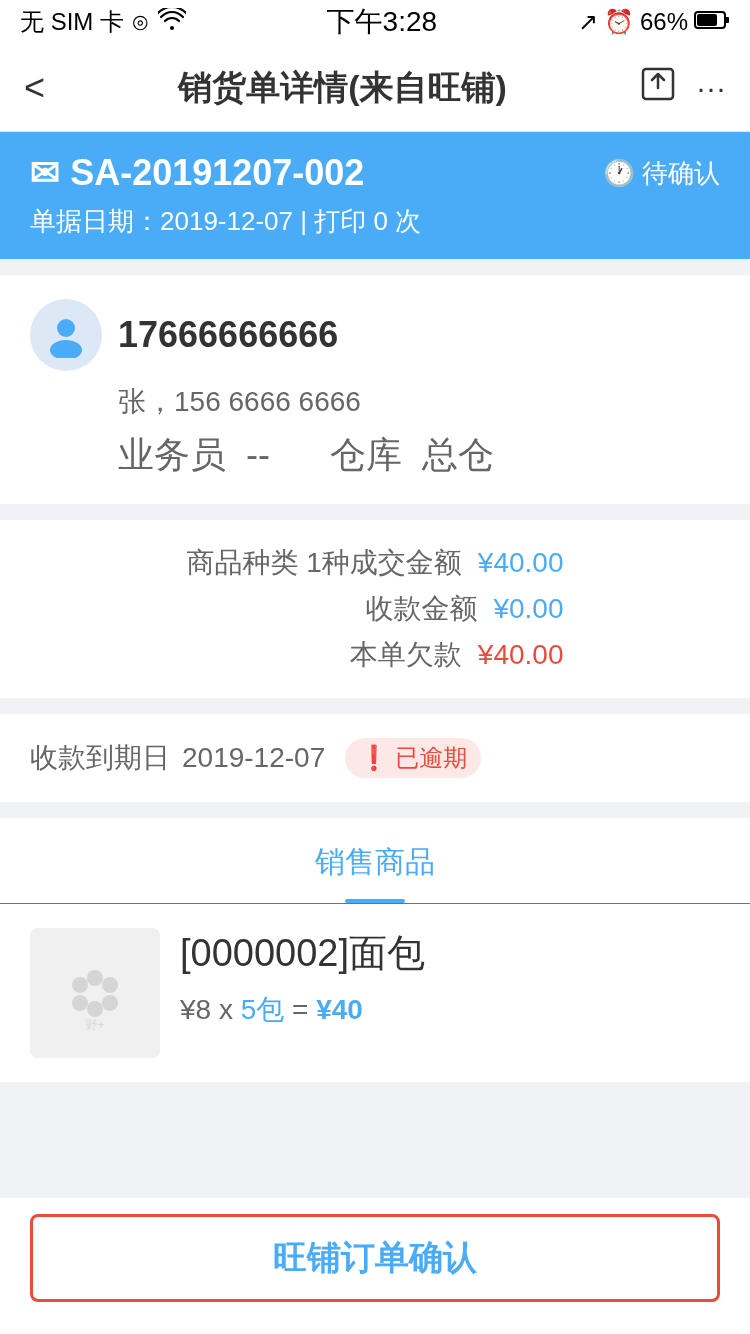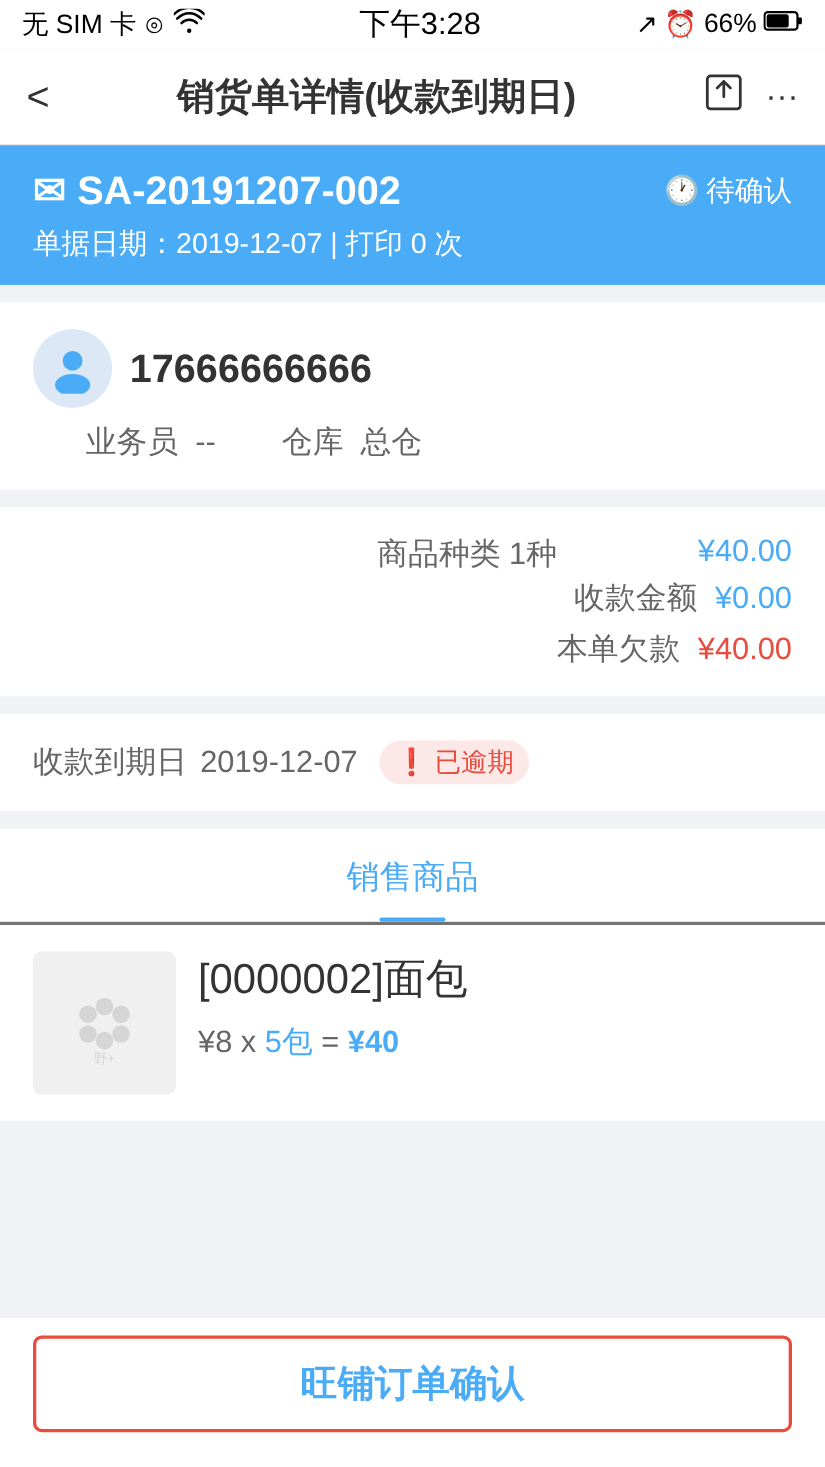--- a/index.html
+++ b/index.html
@@ -125,34 +125,34 @@
     .customer-detail {
       font-size: 28px;
       color: #666;
       margin-left: 88px;
       margin-bottom: 10px;
     }
     .customer-staff-row {
       display: flex;
       align-items: center;
       gap: 60px;
-      margin-left: 48px;
+      margin-left: 88px;
       margin-top: 8px;
-      font-size: 28px;
+      font-size: 36px;
       color: #666;
     }
 
     
     .summary-card {
       background: #fff;
       margin-top: 16px;
       padding: 24px 30px;
       display: flex;
       align-items: flex-start;
-      justify-content: flex-end;
+      justify-content: center;
     }
     .summary-left {
       display: flex;
       flex-direction: column;
       gap: 10px;
     }
     .summary-type {
       font-size: 28px;
       color: #666;
     }
@@ -200,21 +200,21 @@
       align-items: center;
       gap: 6px;
       margin-left: 8px;
     }
 
     
     .tabs-bar {
       background: #fff;
       margin-top: 16px;
       display: flex;
-      border-bottom: 3px solid #737373;
+      border-bottom: 1px solid #737373;
     }
     .tab {
       flex: 1;
       text-align: center;
       padding: 24px 0 20px;
       font-size: 30px;
       color: #999;
       position: relative;
       cursor: pointer;
     }
@@ -335,21 +335,21 @@
         <rect x="1" y="2" width="30" height="16" rx="3" ry="3" stroke="#000" stroke-width="2" fill="none"></rect>
         <rect x="31" y="7" width="4" height="6" rx="1" fill="#000"></rect>
         <rect x="3" y="4" width="20" height="12" rx="2" fill="#000"></rect>
       </svg>
     </span>
   </div>
 </div>
 
 <div class="nav-bar">
   <span class="nav-back">&lt;</span>
-  <span class="nav-title">销货单详情(收款到期日)</span>
+  <span class="nav-title">销货单详情(来自旺铺)</span>
   <div class="nav-actions">
     <span class="nav-action-icon">
       <svg width="36" height="36" viewBox="0 0 36 36" fill="none">
         <rect x="3" y="3" width="30" height="30" rx="3" stroke="#333" stroke-width="2.5" fill="none"></rect>
         <path d="M18 8v14M12 14l6-6 6 6" stroke="#333" stroke-width="2.5" stroke-linecap="round" stroke-linejoin="round"></path>
       </svg>
     </span>
     <span class="nav-action-icon">···</span>
   </div>
 </div>
@@ -371,40 +371,42 @@
 <div class="card">
   <div class="customer-row">
     <div class="avatar">
       <svg width="46" height="46" viewBox="0 0 46 46" fill="#4aabf7">
         <circle cx="23" cy="16" r="9"></circle>
         <ellipse cx="23" cy="38" rx="16" ry="10"></ellipse>
       </svg>
     </div>
     <span class="customer-name">17666666666</span>
   </div>
+  <div class="customer-detail">张，156 6666 6666</div>
   <div class="customer-staff-row">
     <span>
       <span>业务员</span>&nbsp;
       <span>--</span>
     </span>
     <span>
       <span>仓库</span>&nbsp;
       <span>总仓</span>
     </span>
   </div>
 </div>
 
 <div class="summary-card">
   <div class="summary-left">
     <span class="summary-type">
       <span>商品种类</span>&nbsp;<span>1种</span>
     </span>
   </div>
   <div class="summary-right">
     <div class="summary-row">
+      <span class="summary-row-label">成交金额</span>
       <span class="summary-row-val">¥40.00</span>
     </div>
     <div class="summary-row">
       <span class="summary-row-label">收款金额</span>
       <span class="summary-row-val">¥0.00</span>
     </div>
     <div class="summary-row">
       <span class="summary-row-label">本单欠款</span>
       <span class="summary-row-val red">¥40.00</span>
     </div>

